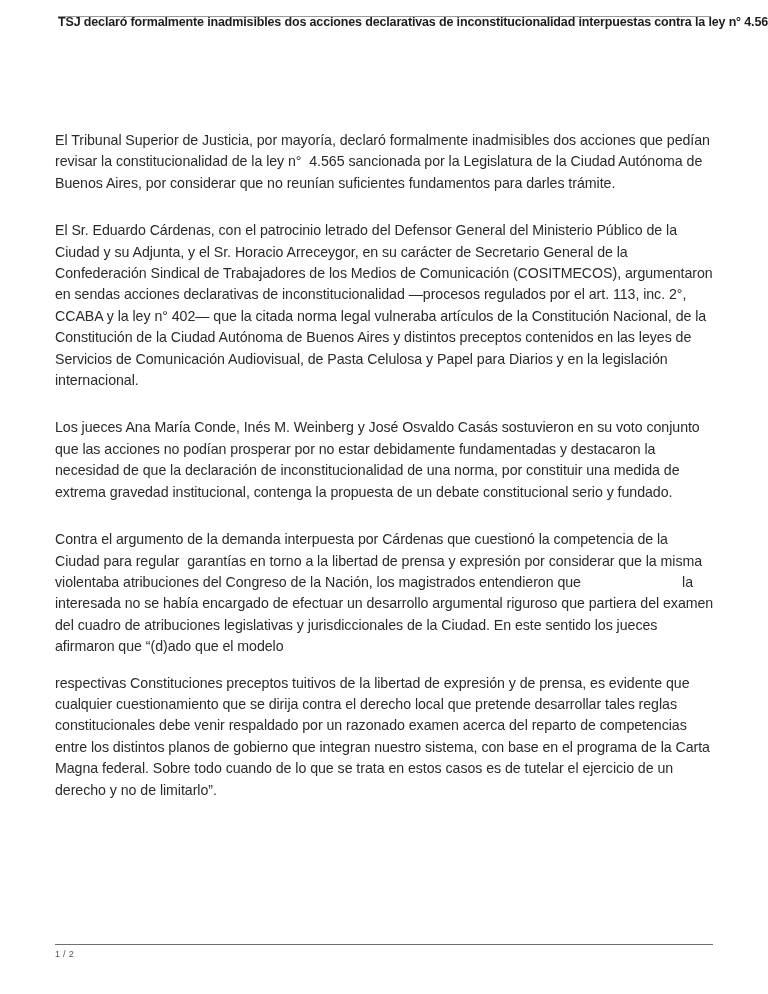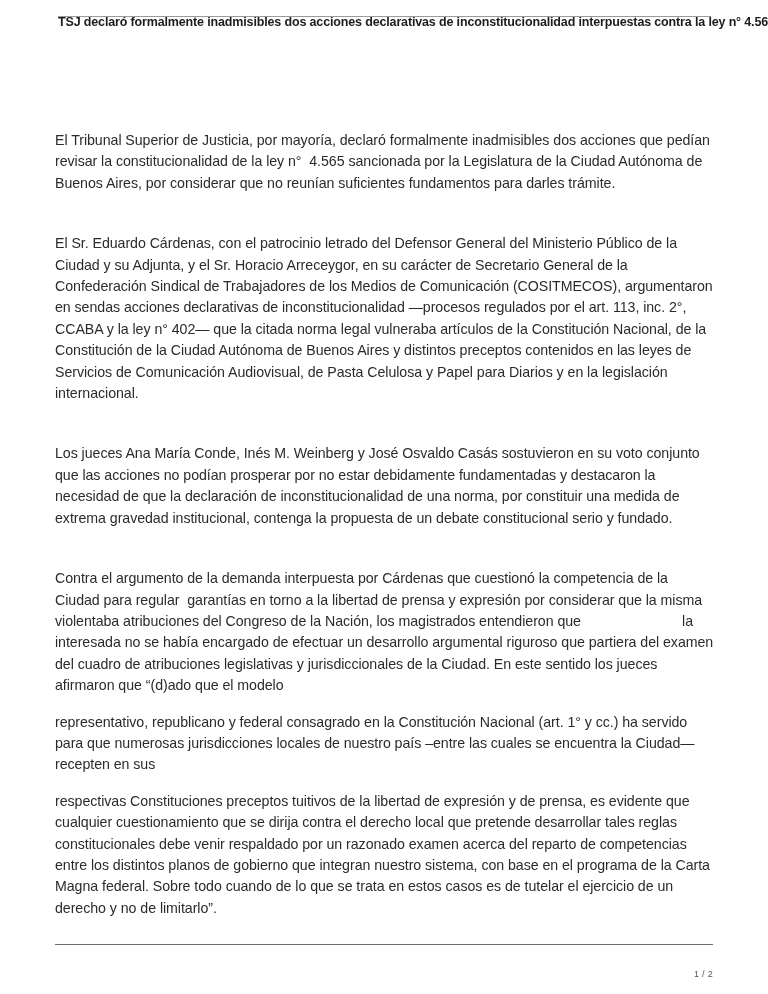--- a/index.html
+++ b/index.html
@@ -61,38 +61,37 @@
   .para {
     font-size: 14.2px;
     line-height: 21.4px;
     color: #2b2b2b;
     letter-spacing: -0.05px;
     margin: 0;
     white-space: pre-wrap;
   }
 
   
-  .gap-large { margin-top: 39px; }
+  .gap-large { margin-top: 26px; }
   .gap-small { margin-top: 15px; }
 
   
   .page-footer-rule {
     position: absolute;
     left: 55px;
     top: 944px;
     width: 658px;
     height: 1px;
     background: #6f6f6f;
   }
   .page-footer-number {
     position: absolute;
-    top: 968px;
+    top: 948px;
     left: 55px;
     width: 658px;
-    text-align: right;
     font-size: 9px;
     color: #555555;
     letter-spacing: 0.3px;
     line-height: 12px;
   }
 </style>
 </head>
 <body>
 
 <div class="page">
@@ -100,20 +99,19 @@
   <div class="page-header">
     <span class="page-header-title">TSJ declaró formalmente inadmisibles dos acciones declarativas de inconstitucionalidad interpuestas contra la ley n° 4.565</span>
   </div>
   <div class="page-header-rule"></div>
 
   <div class="content">
     <p class="para">El Tribunal Superior de Justicia, por mayoría, declaró formalmente inadmisibles dos acciones que pedían revisar la constitucionalidad de la ley n°  4.565 sancionada por la Legislatura de la Ciudad Autónoma de Buenos Aires, por considerar que no reunían suficientes fundamentos para darles trámite.</p>
     <p class="para gap-large">El Sr. Eduardo Cárdenas, con el patrocinio letrado del Defensor General del Ministerio Público de la Ciudad y su Adjunta, y el Sr. Horacio Arreceygor, en su carácter de Secretario General de la Confederación Sindical de Trabajadores de los Medios de Comunicación (COSITMECOS), argumentaron en sendas acciones declarativas de inconstitucionalidad —procesos regulados por el art. 113, inc. 2°, CCABA y la ley n° 402— que la citada norma legal vulneraba artículos de la Constitución Nacional, de la Constitución de la Ciudad Autónoma de Buenos Aires y distintos preceptos contenidos en las leyes de Servicios de Comunicación Audiovisual, de Pasta Celulosa y Papel para Diarios y en la legislación internacional.</p>
     <p class="para gap-large">Los jueces Ana María Conde, Inés M. Weinberg y José Osvaldo Casás sostuvieron en su voto conjunto que las acciones no podían prosperar por no estar debidamente fundamentadas y destacaron la necesidad de que la declaración de inconstitucionalidad de una norma, por constituir una medida de extrema gravedad institucional, contenga la propuesta de un debate constitucional serio y fundado.</p>
     <p class="para gap-large">Contra el argumento de la demanda interpuesta por Cárdenas que cuestionó la competencia de la Ciudad para regular  garantías en torno a la libertad de prensa y expresión por considerar que la misma violentaba atribuciones del Congreso de la Nación, los magistrados entendieron que                          la interesada no se había encargado de efectuar un desarrollo argumental riguroso que partiera del examen del cuadro de atribuciones legislativas y jurisdiccionales de la Ciudad. En este sentido los jueces afirmaron que “(d)ado que el modelo</p>
-    <p class="para gap-small">representativo, republicano y federal consagrado en la Constitución Nacional (art. 1° y cc.) ha servido para que numerosas jurisdicciones locales de nuestro país –entre las cuales se encuentra la Ciudad—recepten en sus</p>
     <p class="para gap-small">respectivas Constituciones preceptos tuitivos de la libertad de expresión y de prensa, es evidente que cualquier cuestionamiento que se dirija contra el derecho local que pretende desarrollar tales reglas constitucionales debe venir respaldado por un razonado examen acerca del reparto de competencias entre los distintos planos de gobierno que integran nuestro sistema, con base en el programa de la Carta Magna federal. Sobre todo cuando de lo que se trata en estos casos es de tutelar el ejercicio de un derecho y no de limitarlo”.</p>
   </div>
 
   <div class="page-footer-rule"></div>
   <div class="page-footer-number">1 / 2</div>
 
 </div>
 
 </body></html>

